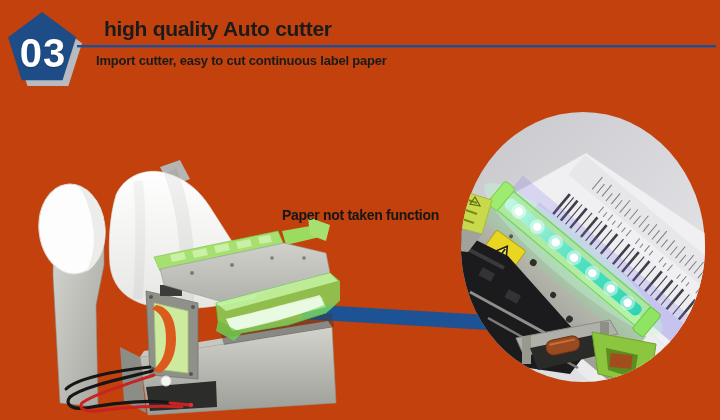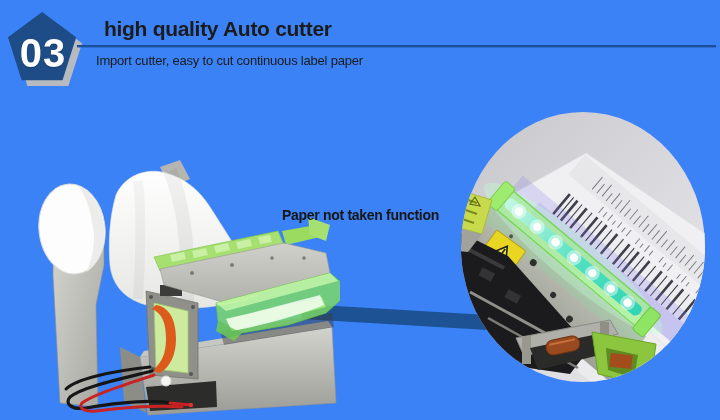--- a/index.html
+++ b/index.html
@@ -1,38 +1,38 @@
 <!DOCTYPE html>
 <html><head>
 <meta charset="utf-8">
 <style>
   html,body{margin:0;padding:0;background:#fff;}
   #canvas{
-    position:relative;width:720px;height:420px;background:#3b82f6;
+    position:relative;width:720px;height:420px;background:#c2410c;
     overflow:hidden;font-family:"Liberation Sans",sans-serif;
   }
   .abs{position:absolute;}
   
   #badge-wrap{left:8px;top:10px;width:74px;height:80px;}
   #badge-num{
     left:8px;top:10px;width:70px;height:74px;
     display:flex;align-items:center;justify-content:center;
     padding-top:12px;box-sizing:border-box;
     color:#ffffff;font-size:40px;font-weight:bold;letter-spacing:1px;
     text-shadow:0 1px 1px rgba(0,0,0,.25);
   }
   #page-title{
     left:104px;top:17px;width:420px;
     color:#1b1b1b;font-size:21px;font-weight:bold;letter-spacing:-.3px;
     white-space:nowrap;
   }
   #header-divider{left:77px;top:45px;}
   #page-subtitle{
     left:96px;top:53px;width:560px;
-    color:#1b1b1b;font-size:13px;font-weight:normal;letter-spacing:-.2px;
+    color:#1b1b1b;font-size:13px;font-weight:bold;letter-spacing:-.2px;
     white-space:nowrap;
   }
   
   #annotation{
     left:282px;top:207px;width:200px;
     color:#161616;font-size:14px;font-weight:bold;letter-spacing:-.3px;
     white-space:nowrap;
   }
   svg{display:block;}
 </style>

